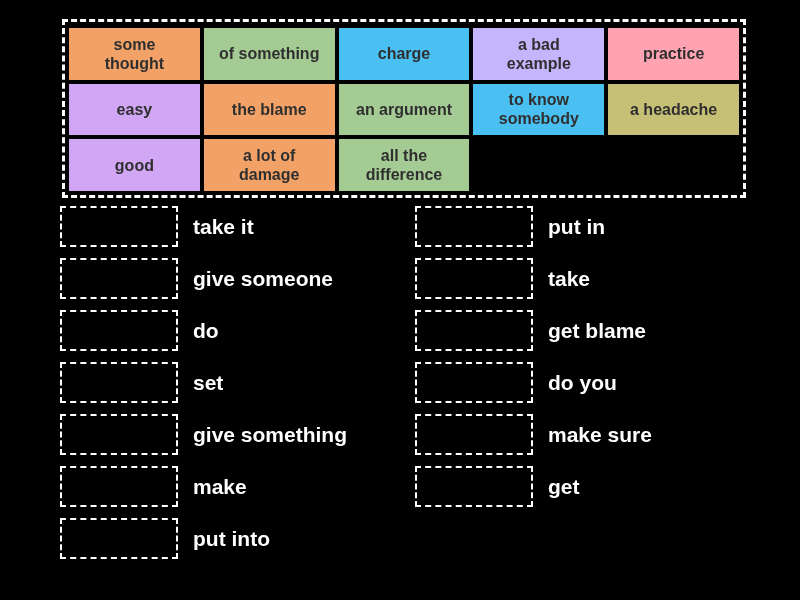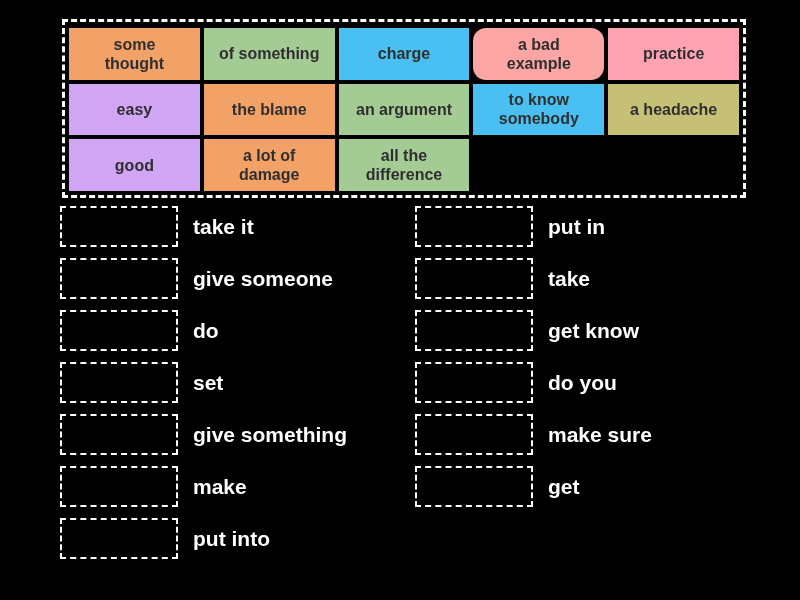--- a/index.html
+++ b/index.html
@@ -77,21 +77,21 @@
 </head>
 <body>
 
 <div class="stage">
 
   <div class="pool">
     <div class="tile" style="background-color: rgb(242, 162, 102);">some
 thought</div>
     <div class="tile" style="background-color: rgb(165, 203, 149);">of something</div>
     <div class="tile" style="background-color: rgb(74, 192, 242);">charge</div>
-    <div class="tile" style="background-color: #fca5a5; border-radius: 13px;">a bad
+    <div class="tile" style="background-color: #c4b5fd;">a bad
 example</div>
     <div class="tile" style="background-color: rgb(255, 163, 179);">practice</div>
     <div class="tile" style="background-color: rgb(208, 166, 245);">easy</div>
     <div class="tile" style="background-color: rgb(242, 162, 102);">the blame</div>
     <div class="tile" style="background-color: rgb(165, 203, 149);">an argument</div>
     <div class="tile" style="background-color: rgb(74, 192, 242);">to know
 somebody</div>
     <div class="tile" style="background-color: rgb(198, 191, 118);">a headache</div>
     <div class="tile" style="background-color: rgb(208, 166, 245);">good</div>
     <div class="tile" style="background-color: rgb(242, 162, 102);">a lot of
@@ -135,21 +135,21 @@
     <div class="match-row">
       <div class="drop-zone"></div>
       <div class="match-label">put in</div>
     </div>
     <div class="match-row">
       <div class="drop-zone"></div>
       <div class="match-label">take</div>
     </div>
     <div class="match-row">
       <div class="drop-zone"></div>
-      <div class="match-label">get know</div>
+      <div class="match-label">get blame</div>
     </div>
     <div class="match-row">
       <div class="drop-zone"></div>
       <div class="match-label">do you</div>
     </div>
     <div class="match-row">
       <div class="drop-zone"></div>
       <div class="match-label">make sure</div>
     </div>
     <div class="match-row">

